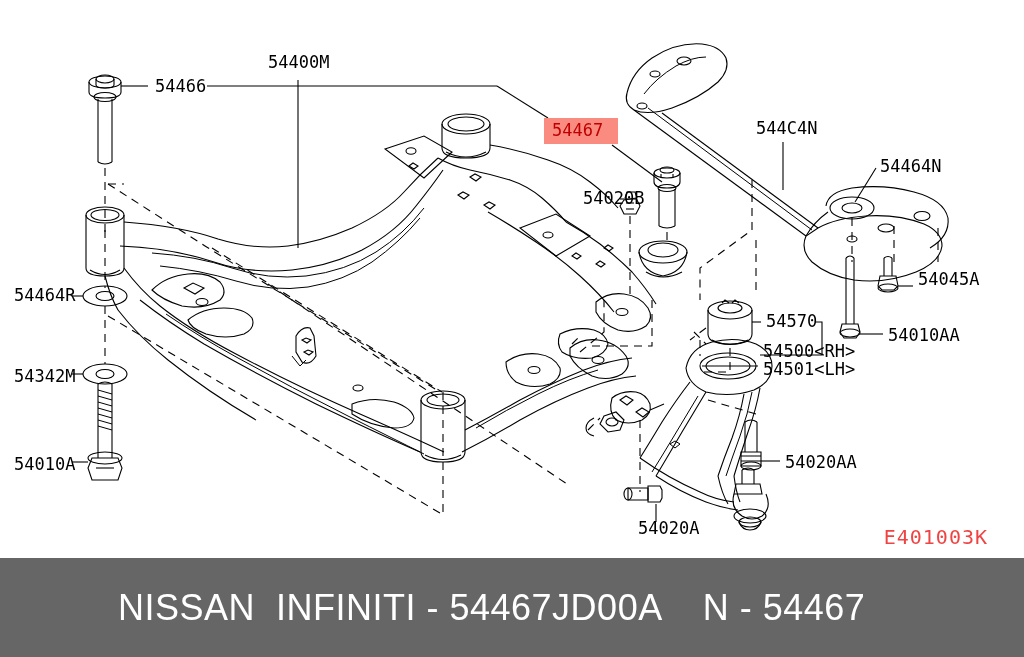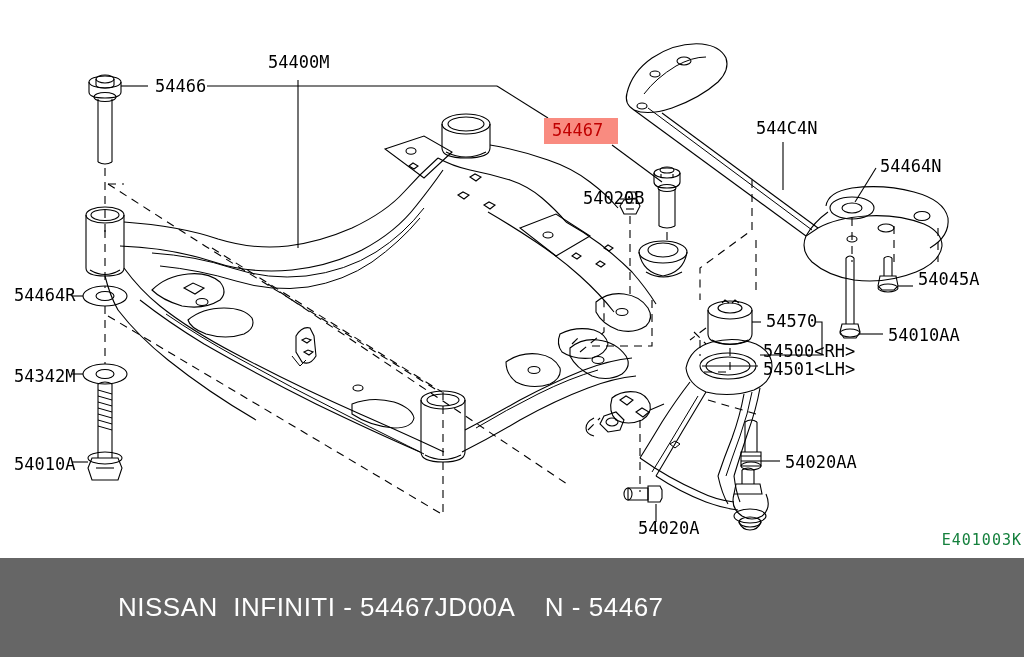--- a/index.html
+++ b/index.html
@@ -11,25 +11,25 @@
        font-size:17px;fill:#000;letter-spacing:0px;}
   .hl-text{font-family:"DejaVu Sans Mono","Liberation Mono",monospace;
        font-size:17px;fill:#c00000;}
   .ln{stroke:#000;stroke-width:1.1;fill:none;}
   .ln-thin{stroke:#000;stroke-width:1;fill:none;}
   .dash{stroke:#000;stroke-width:1.1;fill:none;stroke-dasharray:8 6;}
   .lead{stroke:#000;stroke-width:1.1;fill:none;}
   #footer{position:absolute;left:0;bottom:0;width:1024px;height:99px;
           display:flex;align-items:center;}
   #footer-text{font-family:"Liberation Sans","DejaVu Sans",sans-serif;
-          font-size:26px;color:#ffffff;white-space:pre;margin-left:118px;
+          font-size:36px;color:#ffffff;white-space:pre;margin-left:118px;
           letter-spacing:0.5px;}
-  #diagcode{position:absolute;right:2px;bottom:108px;
+  #diagcode{position:absolute;right:36px;bottom:108px;
           font-family:"DejaVu Sans Mono","Liberation Mono",monospace;
-          font-size:15px;color:#15803d;letter-spacing:1px;}
+          font-size:20px;color:#ef4444;letter-spacing:1px;}
 </style>
 </head>
 <body>
 
 <div id="page">
 
   <svg id="canvas" viewBox="0 0 1024 657" xmlns="http://www.w3.org/2000/svg">
 
     <g>
       <ellipse class="ln" cx="105" cy="82" rx="16" ry="6"></ellipse>

